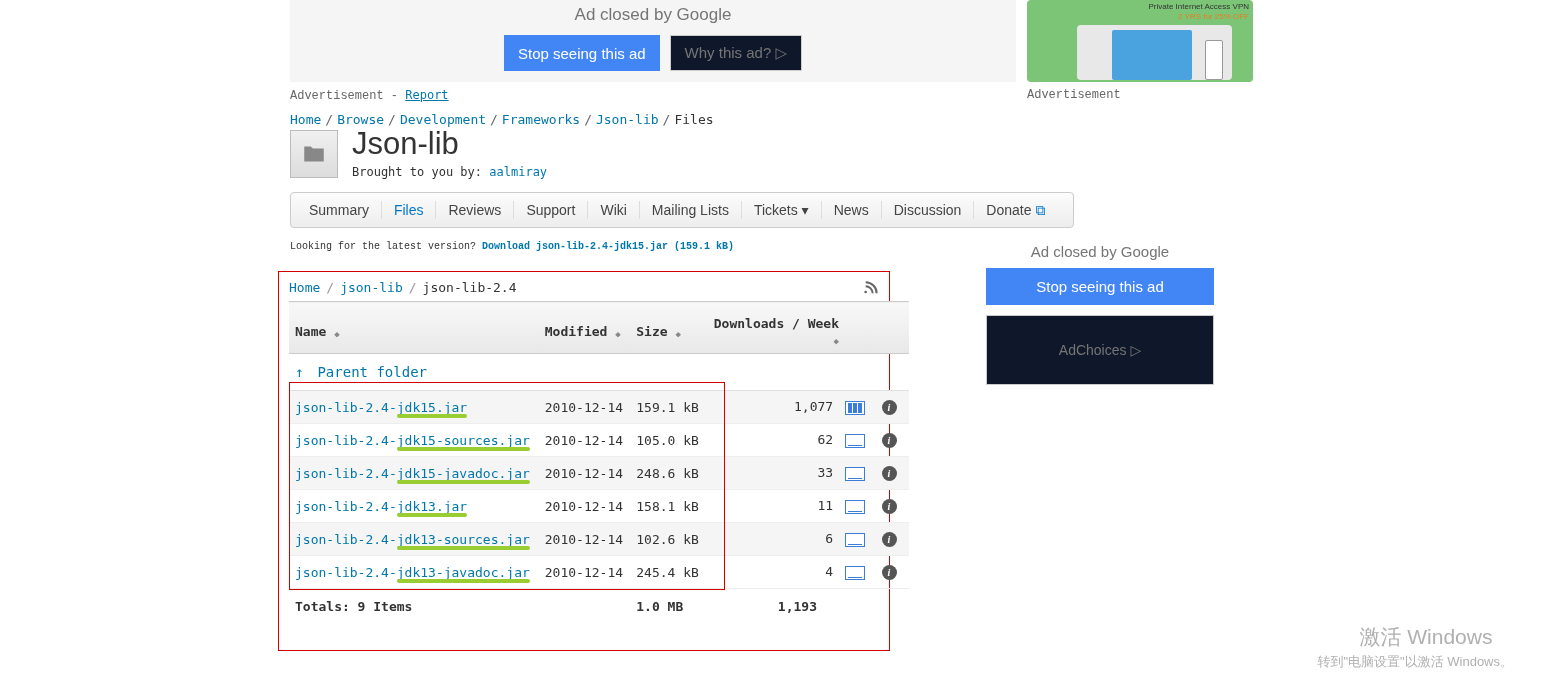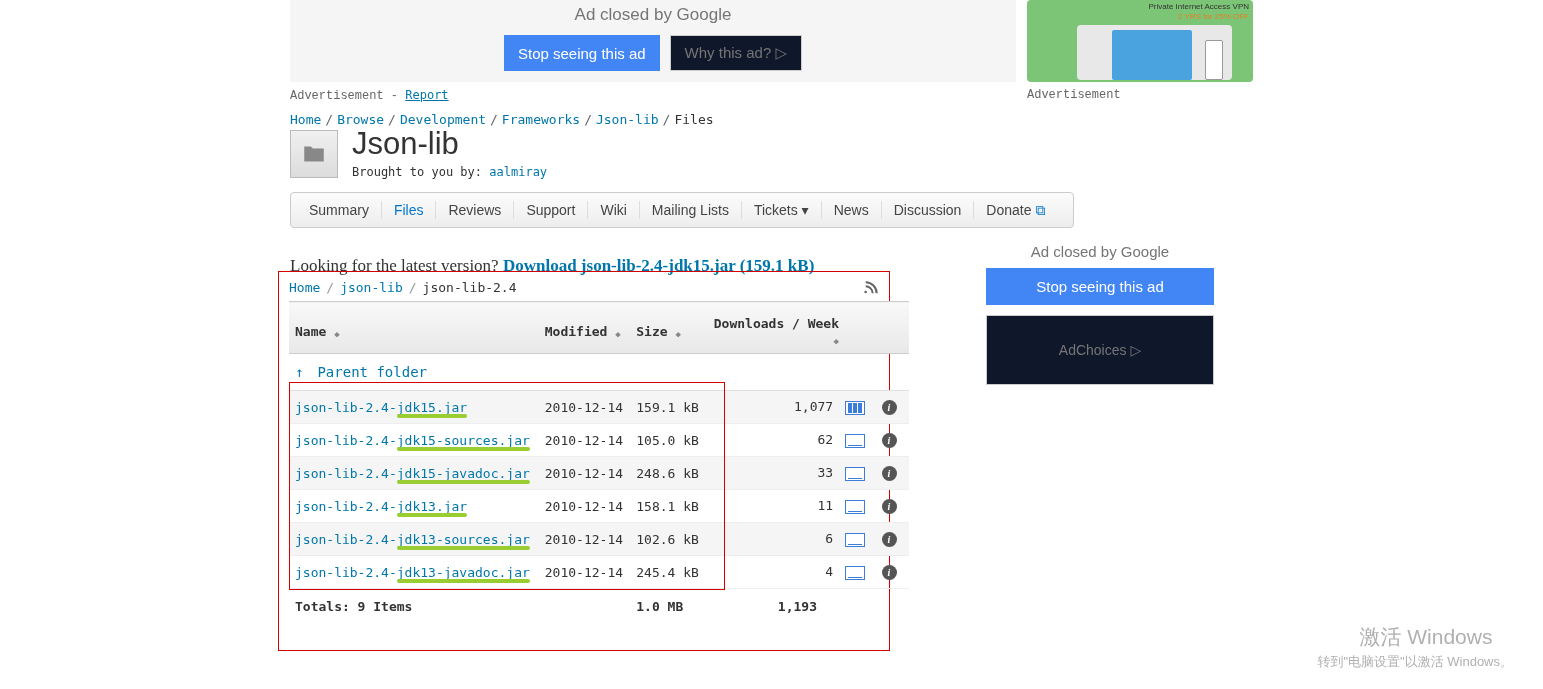--- a/index.html
+++ b/index.html
@@ -44,21 +44,21 @@
 .title-txt .brought a { color: #0077aa; text-decoration: none; }
 
 
 .tabnav { position: absolute; left: 290px; top: 192px; width: 784px; height: 36px; background: linear-gradient(#fcfcfc,#ededed); border: 1px solid #ccc; border-radius: 4px; display: flex; align-items: center; padding: 0 6px; }
 .tabnav .tab { padding: 0 12px; color: #444; cursor: pointer; border-right: 1px solid #ddd; line-height: 18px; font-size: 14px; }
 .tabnav .tab:last-child { border-right: none; }
 .tabnav .tab.active { color: #0077cc; }
 .tabnav .ext { color: #0077cc; }
 
 
-.latest { position: absolute; left: 290px; top: 256px; font-family: Liberation Serif, serif; font-size: 17px; }
+.latest { position: absolute; left: 290px; top: 241px; font-family: Liberation Mono, monospace; font-size: 10px; }
 .latest a { color: #0077aa; font-weight: bold; text-decoration: none; }
 
 
 .files-wrap { position: absolute; left: 278px; top: 271px; width: 612px; height: 380px; border: 1px solid #d40000; padding: 8px 10px; }
 .files-crumb { font-family: Consolas, monospace; font-size: 13px; margin-bottom: 6px; position: relative; }
 .files-crumb a { color: #0077aa; text-decoration: none; }
 .files-crumb .sep { color: #999; margin: 0 6px; }
 .rss { position: absolute; right: 0; top: 0; width: 16px; height: 16px; fill: #666; }
 
 .files-table { width: 620px; border-collapse: collapse; }

